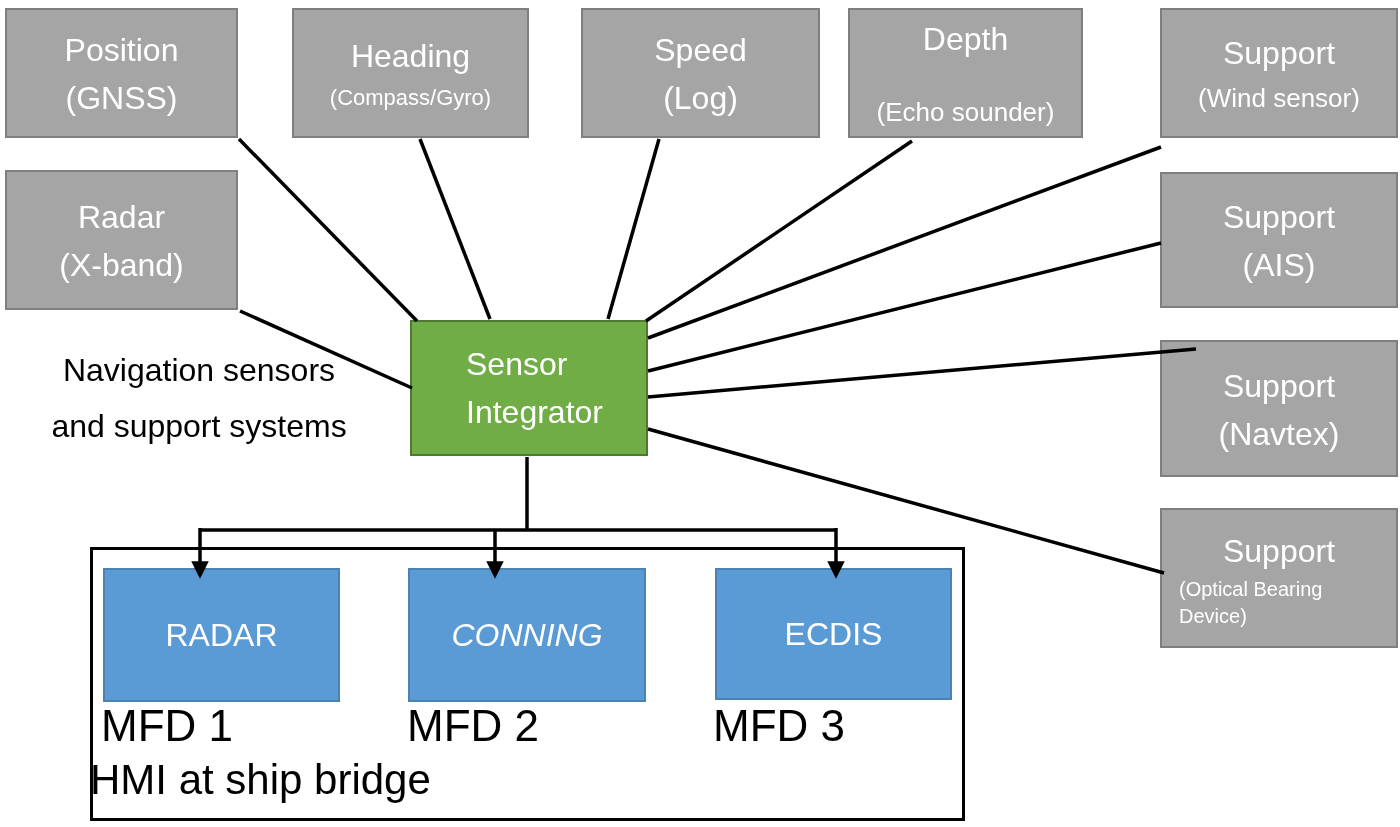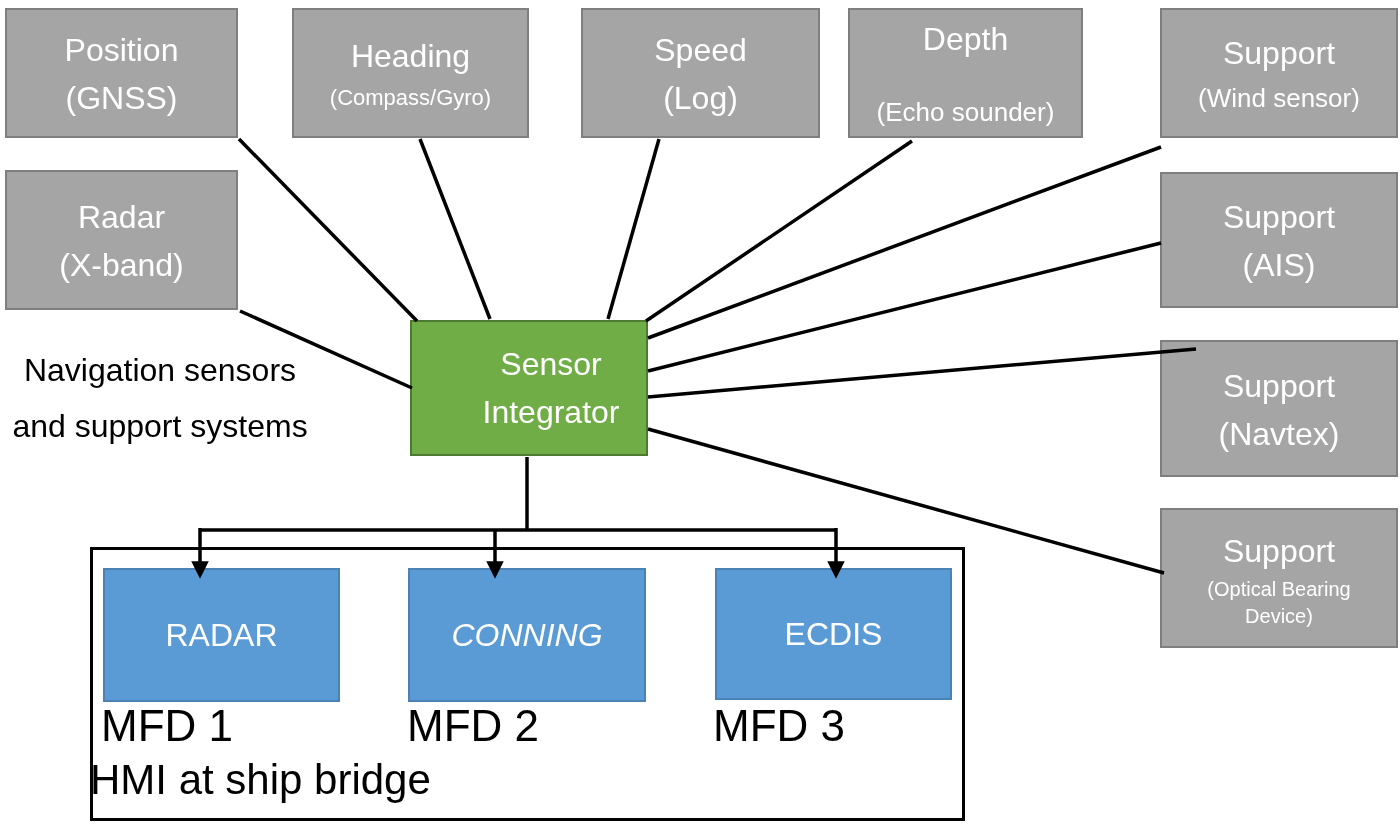--- a/index.html
+++ b/index.html
@@ -21,21 +21,21 @@
     --line-color: #000000;
     --text-dark: #000000;
     --text-light: #ffffff;
   }
   .node {
     position: absolute;
     display: flex;
     flex-direction: column;
     align-items: center;
     justify-content: center;
-    text-align: center;
+    text-align: left;
     color: var(--text-light);
     z-index: 2;
     box-sizing: border-box;
   }
   .node-gray  { background: var(--gray-fill);  border: 2px solid var(--gray-border); }
   .node-green { background: var(--green-fill); border: 2px solid var(--green-border); padding-left: 44px; }
   .node-blue  { background: var(--blue-fill);  border: 2px solid var(--blue-border); }
   .node .title { font-size: 32px; line-height: 50px; }
   .node .sub    { font-size: 32px; line-height: 46px; }
   .node .sub-md { font-size: 26px; line-height: 40px; }
@@ -46,20 +46,21 @@
   .caption {
     position: absolute;
     left: 0; top: 342;
     top: 342px;
     width: 320px;
     text-align: center;
     color: var(--text-dark);
     font-size: 32px;
     line-height: 56px;
     z-index: 2;
+    padding-left: 39px;
   }
   .mfd-label {
     position: absolute;
     color: var(--text-dark);
     font-size: 44px;
     line-height: 40px;
     text-align: left;
     width: 240px;
     z-index: 2;
   }

